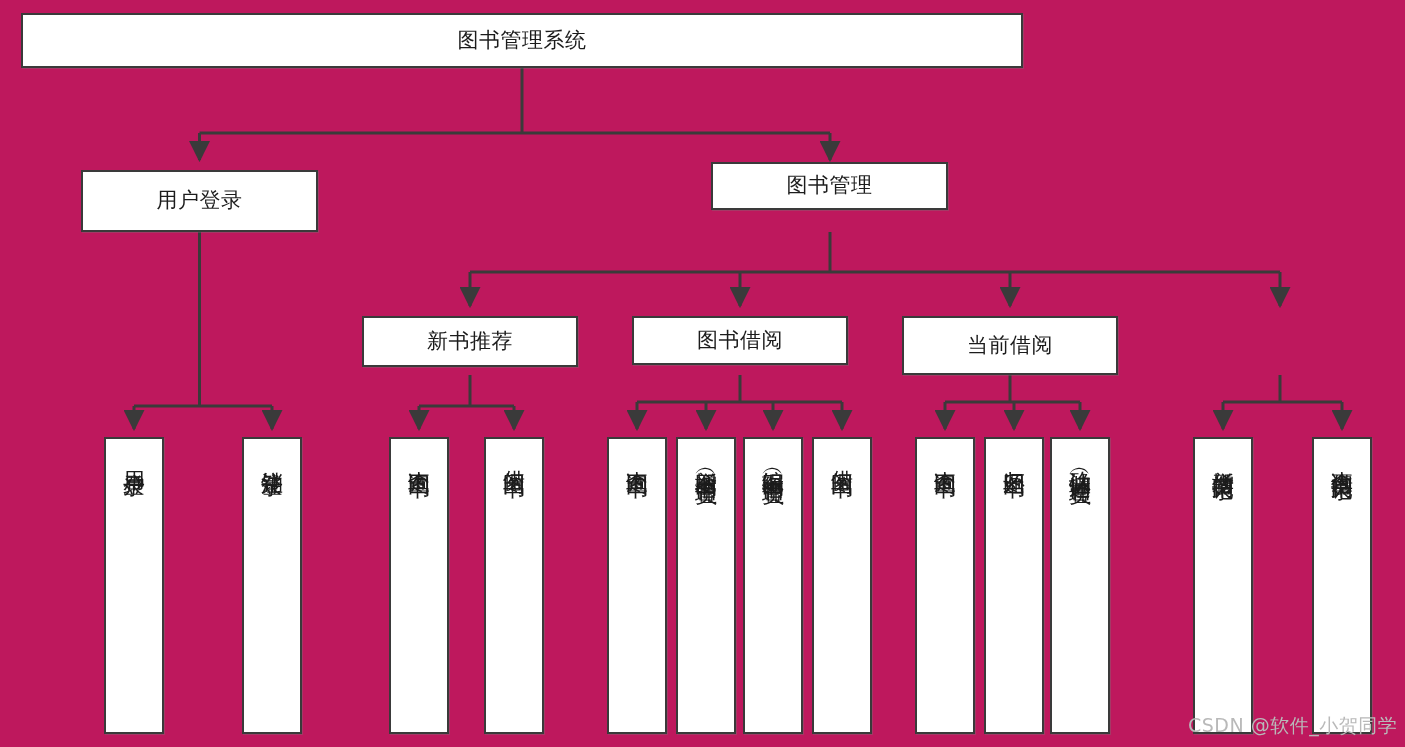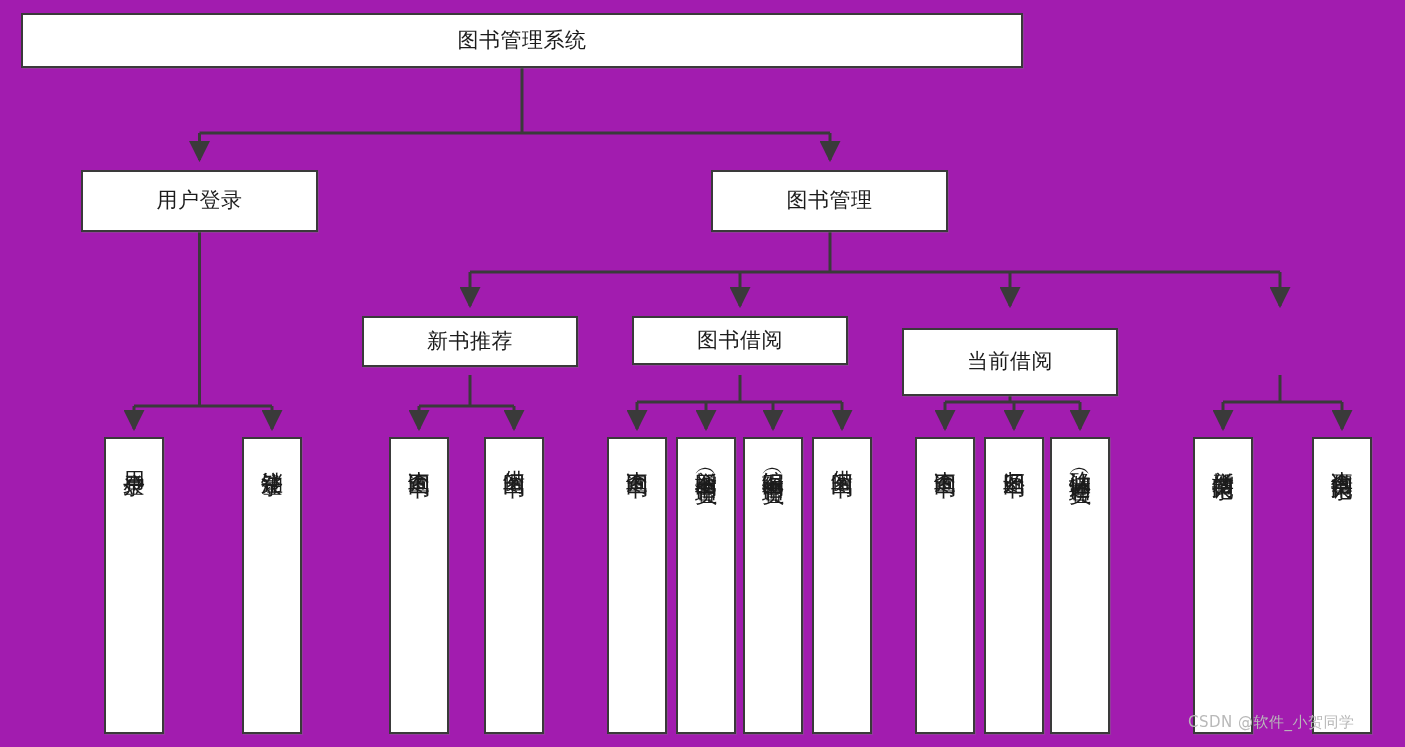--- a/index.html
+++ b/index.html
@@ -7,21 +7,21 @@
     padding: 0;
     background: #ffffff;
   }
   body {
     font-family: "DejaVu Sans", "Liberation Sans", sans-serif;
   }
   #canvas {
     position: relative;
     width: 1405px;
     height: 747px;
-    background: #a21caf;
+    background: #be185d;
     overflow: hidden;
   }
   svg#wires {
     position: absolute;
     left: 0;
     top: 0;
     width: 1405px;
     height: 747px;
     pointer-events: none;
   }
@@ -55,21 +55,21 @@
     writing-mode: vertical-rl;
     text-orientation: upright;
     font-size: 22px;
     line-height: 1.18;
     letter-spacing: 2px;
     white-space: nowrap;
   }
   #watermark {
     position: absolute;
     color: #b9b9b9;
-    font-size: 15px;
+    font-size: 19px;
     white-space: nowrap;
     letter-spacing: 0.5px;
   }
 </style>
 </head>
 <body>
 
 <div id="canvas">
 
   <svg id="wires" viewBox="0 0 1405 747">
@@ -122,31 +122,31 @@
     </g>
   </svg>
 
   <div class="node horizontal" style="left:21px; top:13px; width:1002px; height:55px;">
     <span class="label">图书管理系统</span>
   </div>
 
   <div class="node horizontal" style="left:81px; top:170px; width:237px; height:62px;">
     <span class="label">用户登录</span>
   </div>
-  <div class="node horizontal" style="left:711px; top:170px; width:237px; height:62px;">
+  <div class="node horizontal" style="left:711px; top:162px; width:237px; height:48px;">
     <span class="label">图书管理</span>
   </div>
 
   <div class="node horizontal" style="left:362px; top:316px; width:216px; height:51px;">
     <span class="label">新书推荐</span>
   </div>
   <div class="node horizontal" style="left:632px; top:316px; width:216px; height:49px;">
     <span class="label">图书借阅</span>
   </div>
-  <div class="node horizontal" style="left:902px; top:328px; width:216px; height:68px;">
+  <div class="node horizontal" style="left:902px; top:316px; width:216px; height:59px;">
     <span class="label">当前借阅</span>
   </div>
 
   <div class="node vertical" style="left:104px; top:437px; width:60px; height:297px;">
     <span class="label">用户登录</span>
   </div>
   <div class="node vertical" style="left:242px; top:437px; width:60px; height:297px;">
     <span class="label">注销登录</span>
   </div>
 

